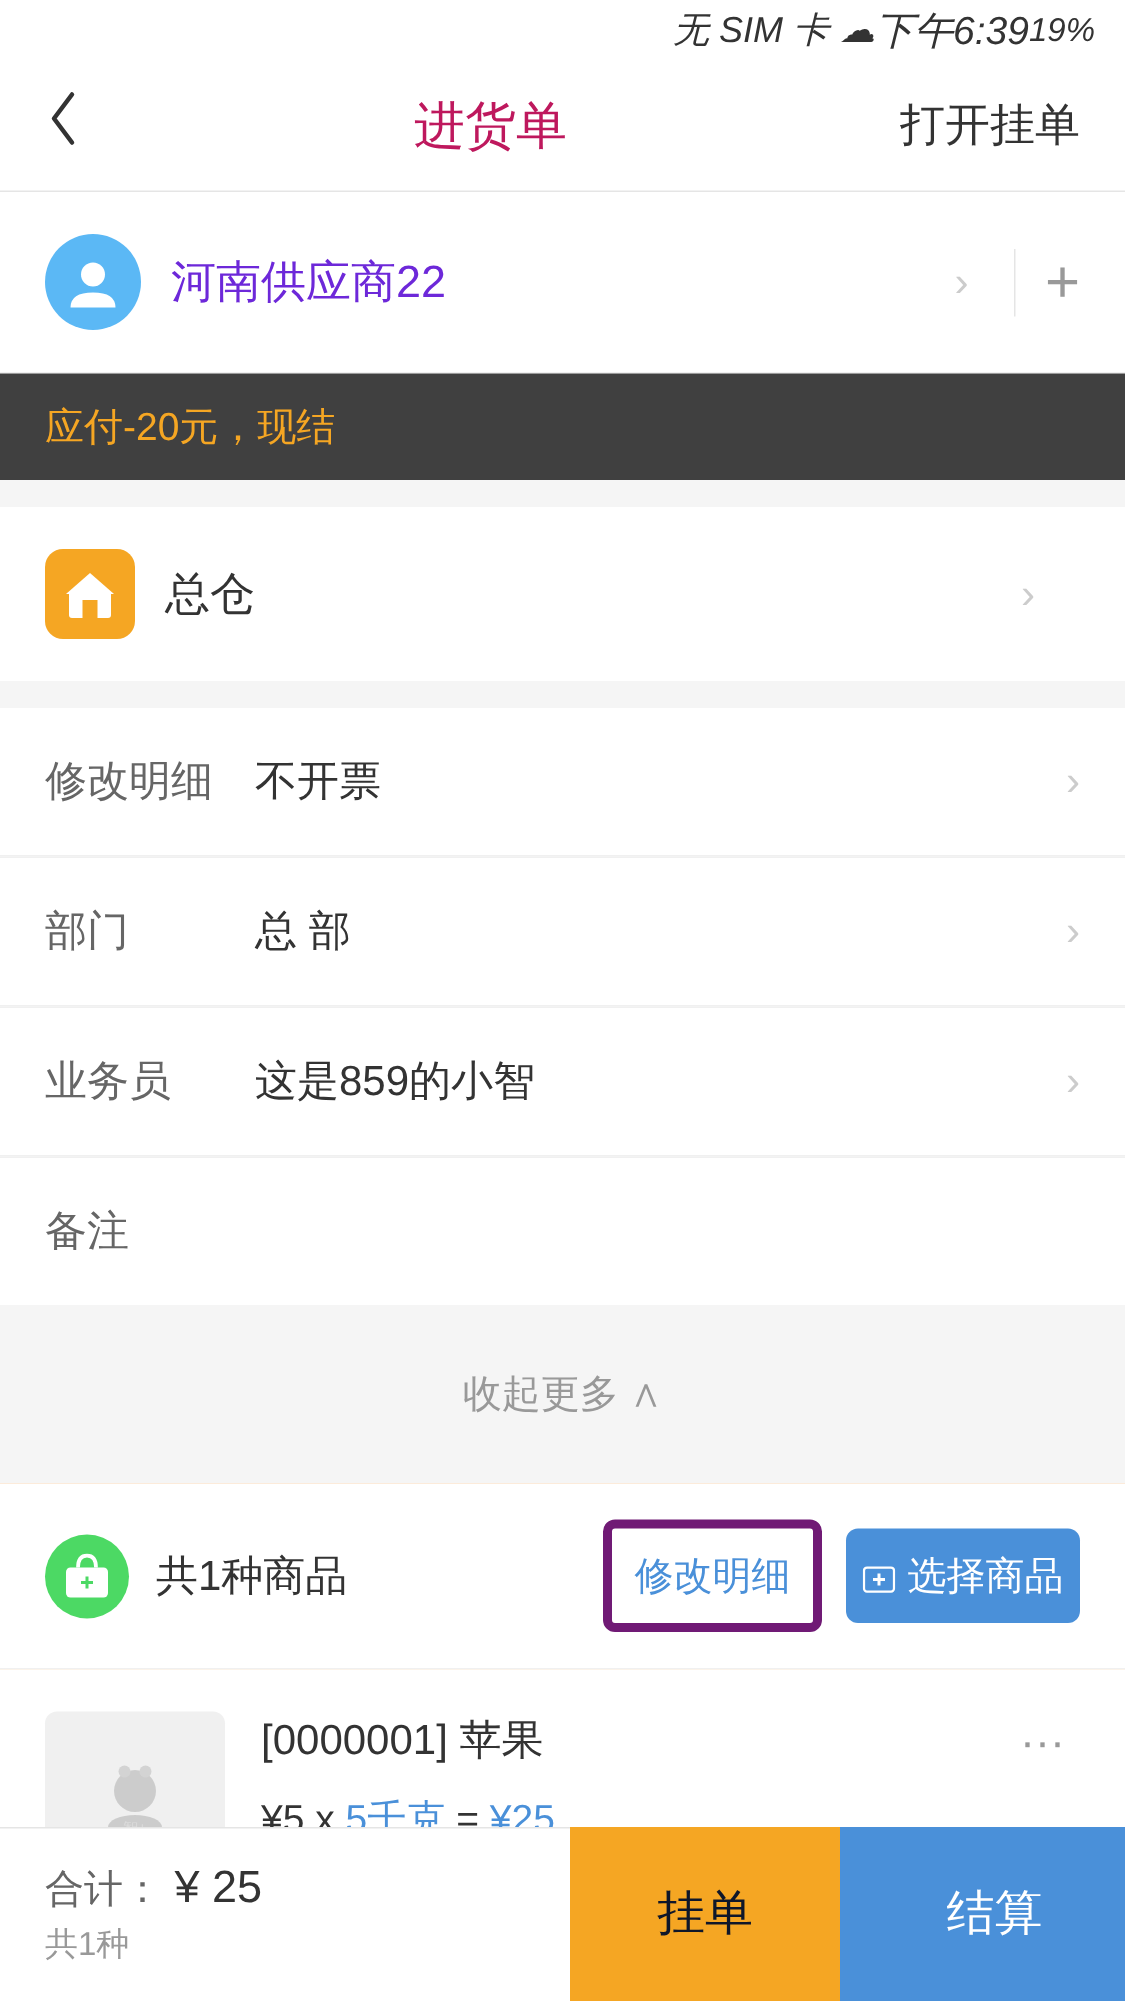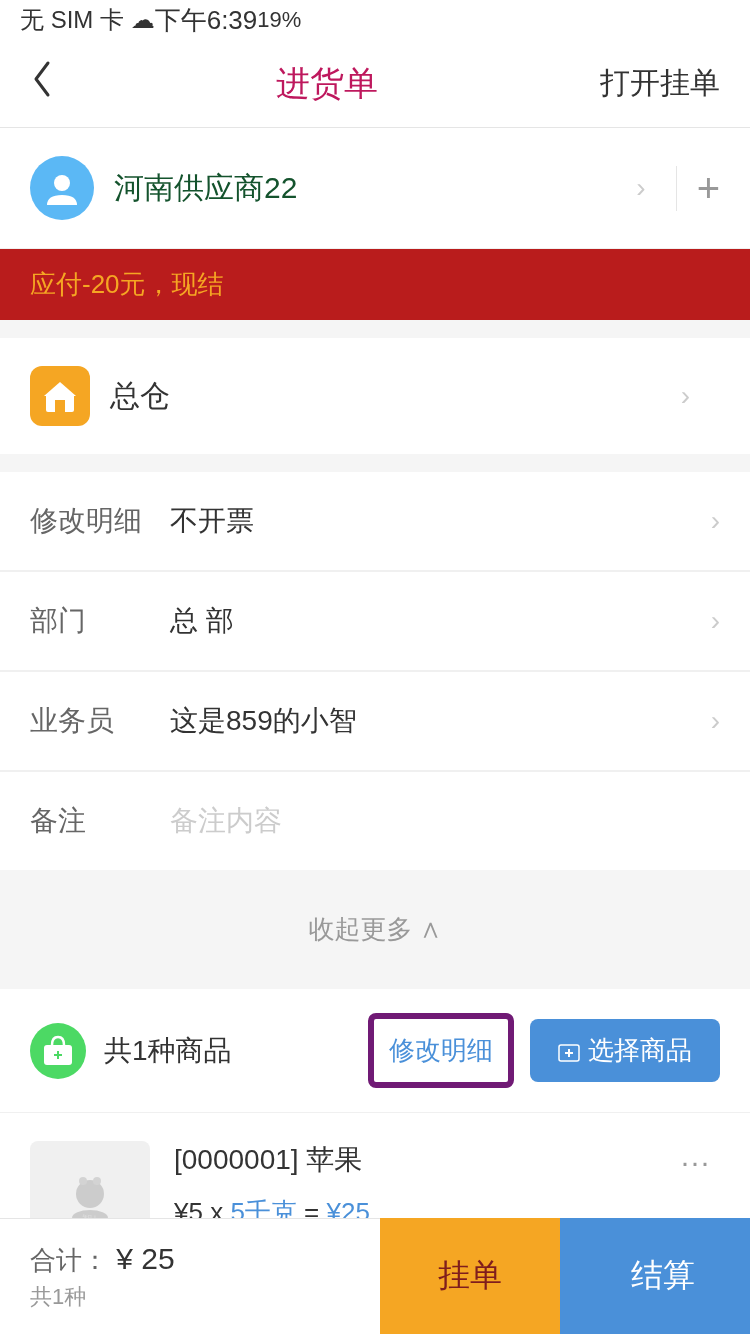--- a/index.html
+++ b/index.html
@@ -12,24 +12,25 @@
       font-size: 28px;
       color: #333;
     }
 
     
     .status-bar {
       background: #fff;
       height: 40px;
       display: flex;
       align-items: center;
-      justify-content: flex-start;
+      justify-content: flex-end;
       padding: 16px 20px;
       font-size: 24px;
       color: #333;
+      font-style: italic;
     }
     .status-left { display: flex; align-items: center; gap: 8px; }
     .status-center { font-weight: 500; font-size: 26px; }
     .status-right { display: flex; align-items: center; gap: 8px; font-size: 22px; }
 
     
     .nav-bar {
       background: #fff;
       height: 88px;
       display: flex;
@@ -75,38 +76,38 @@
       display: flex;
       align-items: center;
       justify-content: center;
       margin-right: 20px;
       flex-shrink: 0;
     }
     .supplier-avatar svg { width: 38px; height: 38px; }
     .supplier-name {
       flex: 1;
       font-size: 30px;
-      color: #14532d;
+      color: #6d28d9;
     }
     .chevron-icon {
       color: #ccc;
       font-size: 28px;
       margin-right: 30px;
     }
     .plus-btn {
       font-size: 40px;
       color: #999;
       cursor: pointer;
       padding-left: 20px;
       border-left: 1px solid #e5e5e5;
     }
 
     
     .notice-bar {
-      background: #b91c1c;
+      background: #404040;
       padding: 18px 30px;
       font-size: 26px;
       color: #f5a623;
     }
 
     
     .warehouse-row {
       display: flex;
       align-items: center;
       padding: 28px 30px;
@@ -198,21 +199,21 @@
       padding: 14px 15px;
       border-radius: 8px;
       font-size: 26px;
       margin-right: 16px;
       cursor: pointer;
     }
     .btn-primary {
       background: #4a90d9;
       color: #fff;
       border: none;
-      padding: 14px 28px;
+      padding: 14px 11px;
       border-radius: 8px;
       font-size: 26px;
       display: flex;
       align-items: center;
       gap: 8px;
       cursor: pointer;
     }
 
     
     .product-item {
@@ -279,21 +280,21 @@
     .total-amount .label { font-size: 26px; color: #666; font-weight: normal; }
     .total-count {
       font-size: 22px;
       color: #999;
       margin-top: 4px;
     }
     .btn-hang {
       width: 180px;
       height: 100%;
       background: #f5a623;
-      color: #7f1d1d;
+      color: #0f172a;
       font-size: 32px;
       display: flex;
       align-items: center;
       justify-content: center;
       cursor: pointer;
       border: none;
     }
     .btn-checkout {
       width: 190px;
       height: 100%;
@@ -383,21 +384,20 @@
 
   <div class="form-row">
     <div class="form-label">业务员</div>
     <div class="form-value">这是859的小智</div>
     <div class="chevron-icon">›</div>
   </div>
   <div class="divider"></div>
 
   <div class="form-row">
     <div class="form-label">备注</div>
-    <div class="form-value placeholder">备注内容</div>
   </div>
 </div>
 
 <div class="collapse-bar">
   <span>收起更多 ∧</span>
 </div>
 
 <div style="background:#fdba74; margin-top:18px;">
   <div class="product-header">
     <div class="product-icon">

